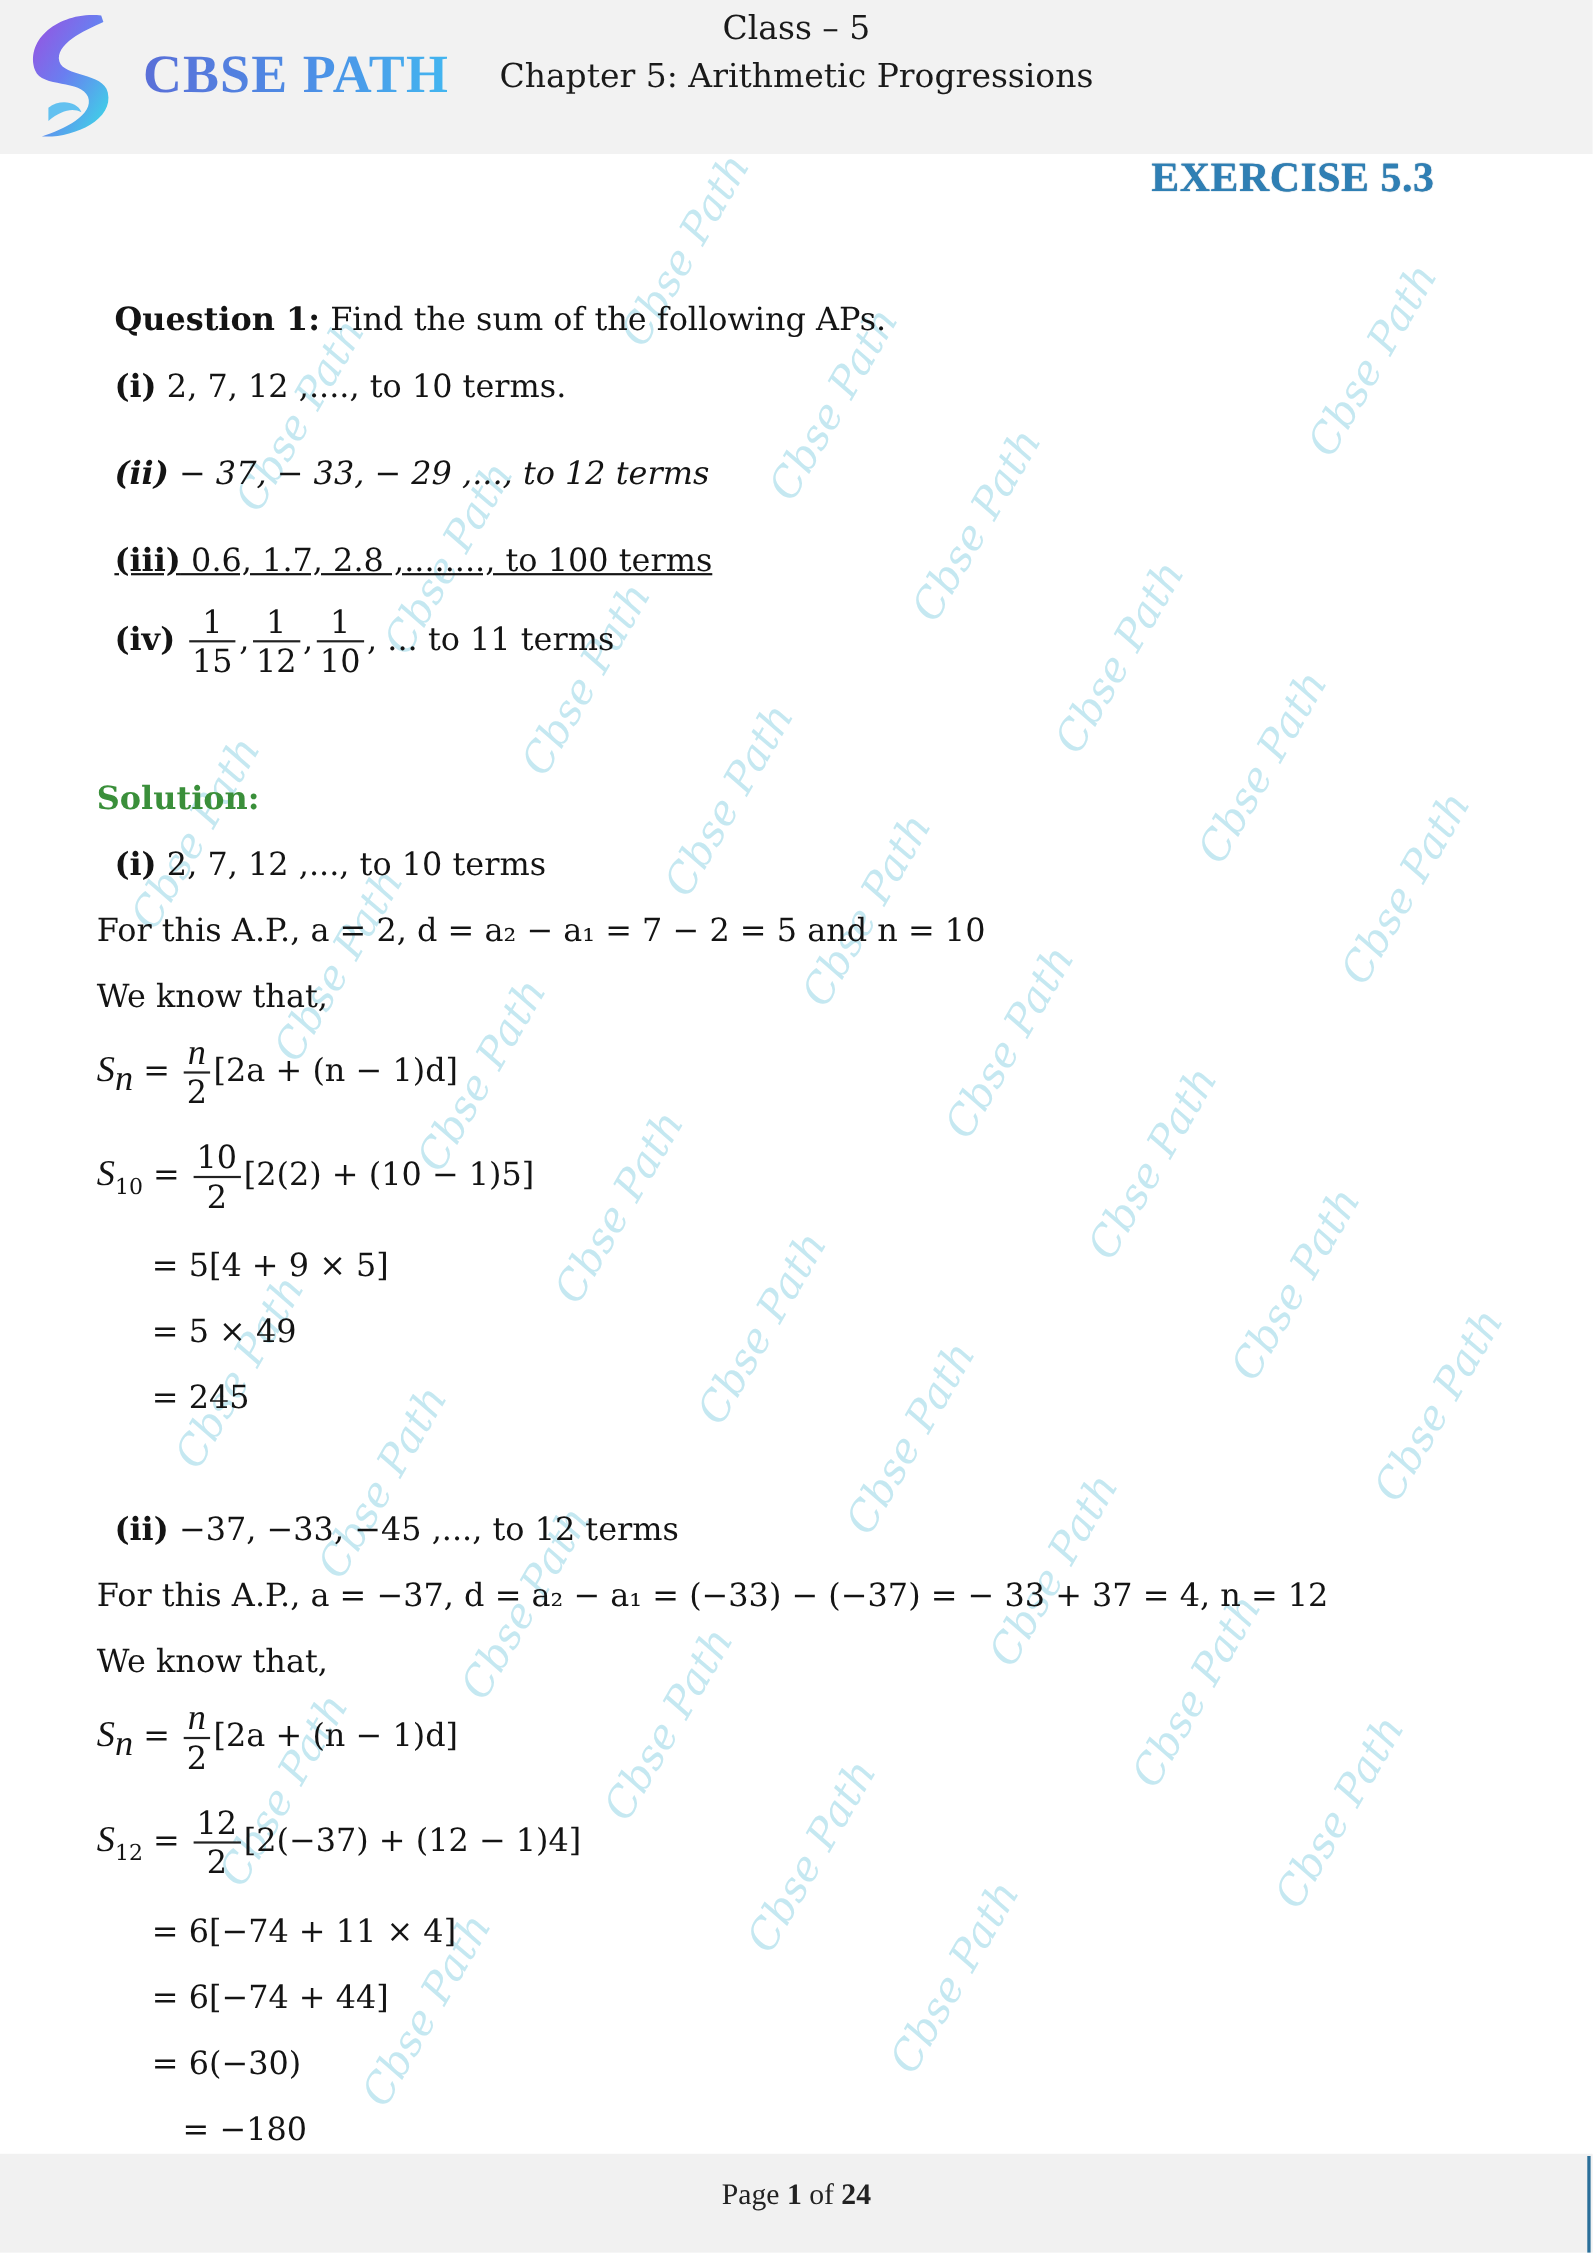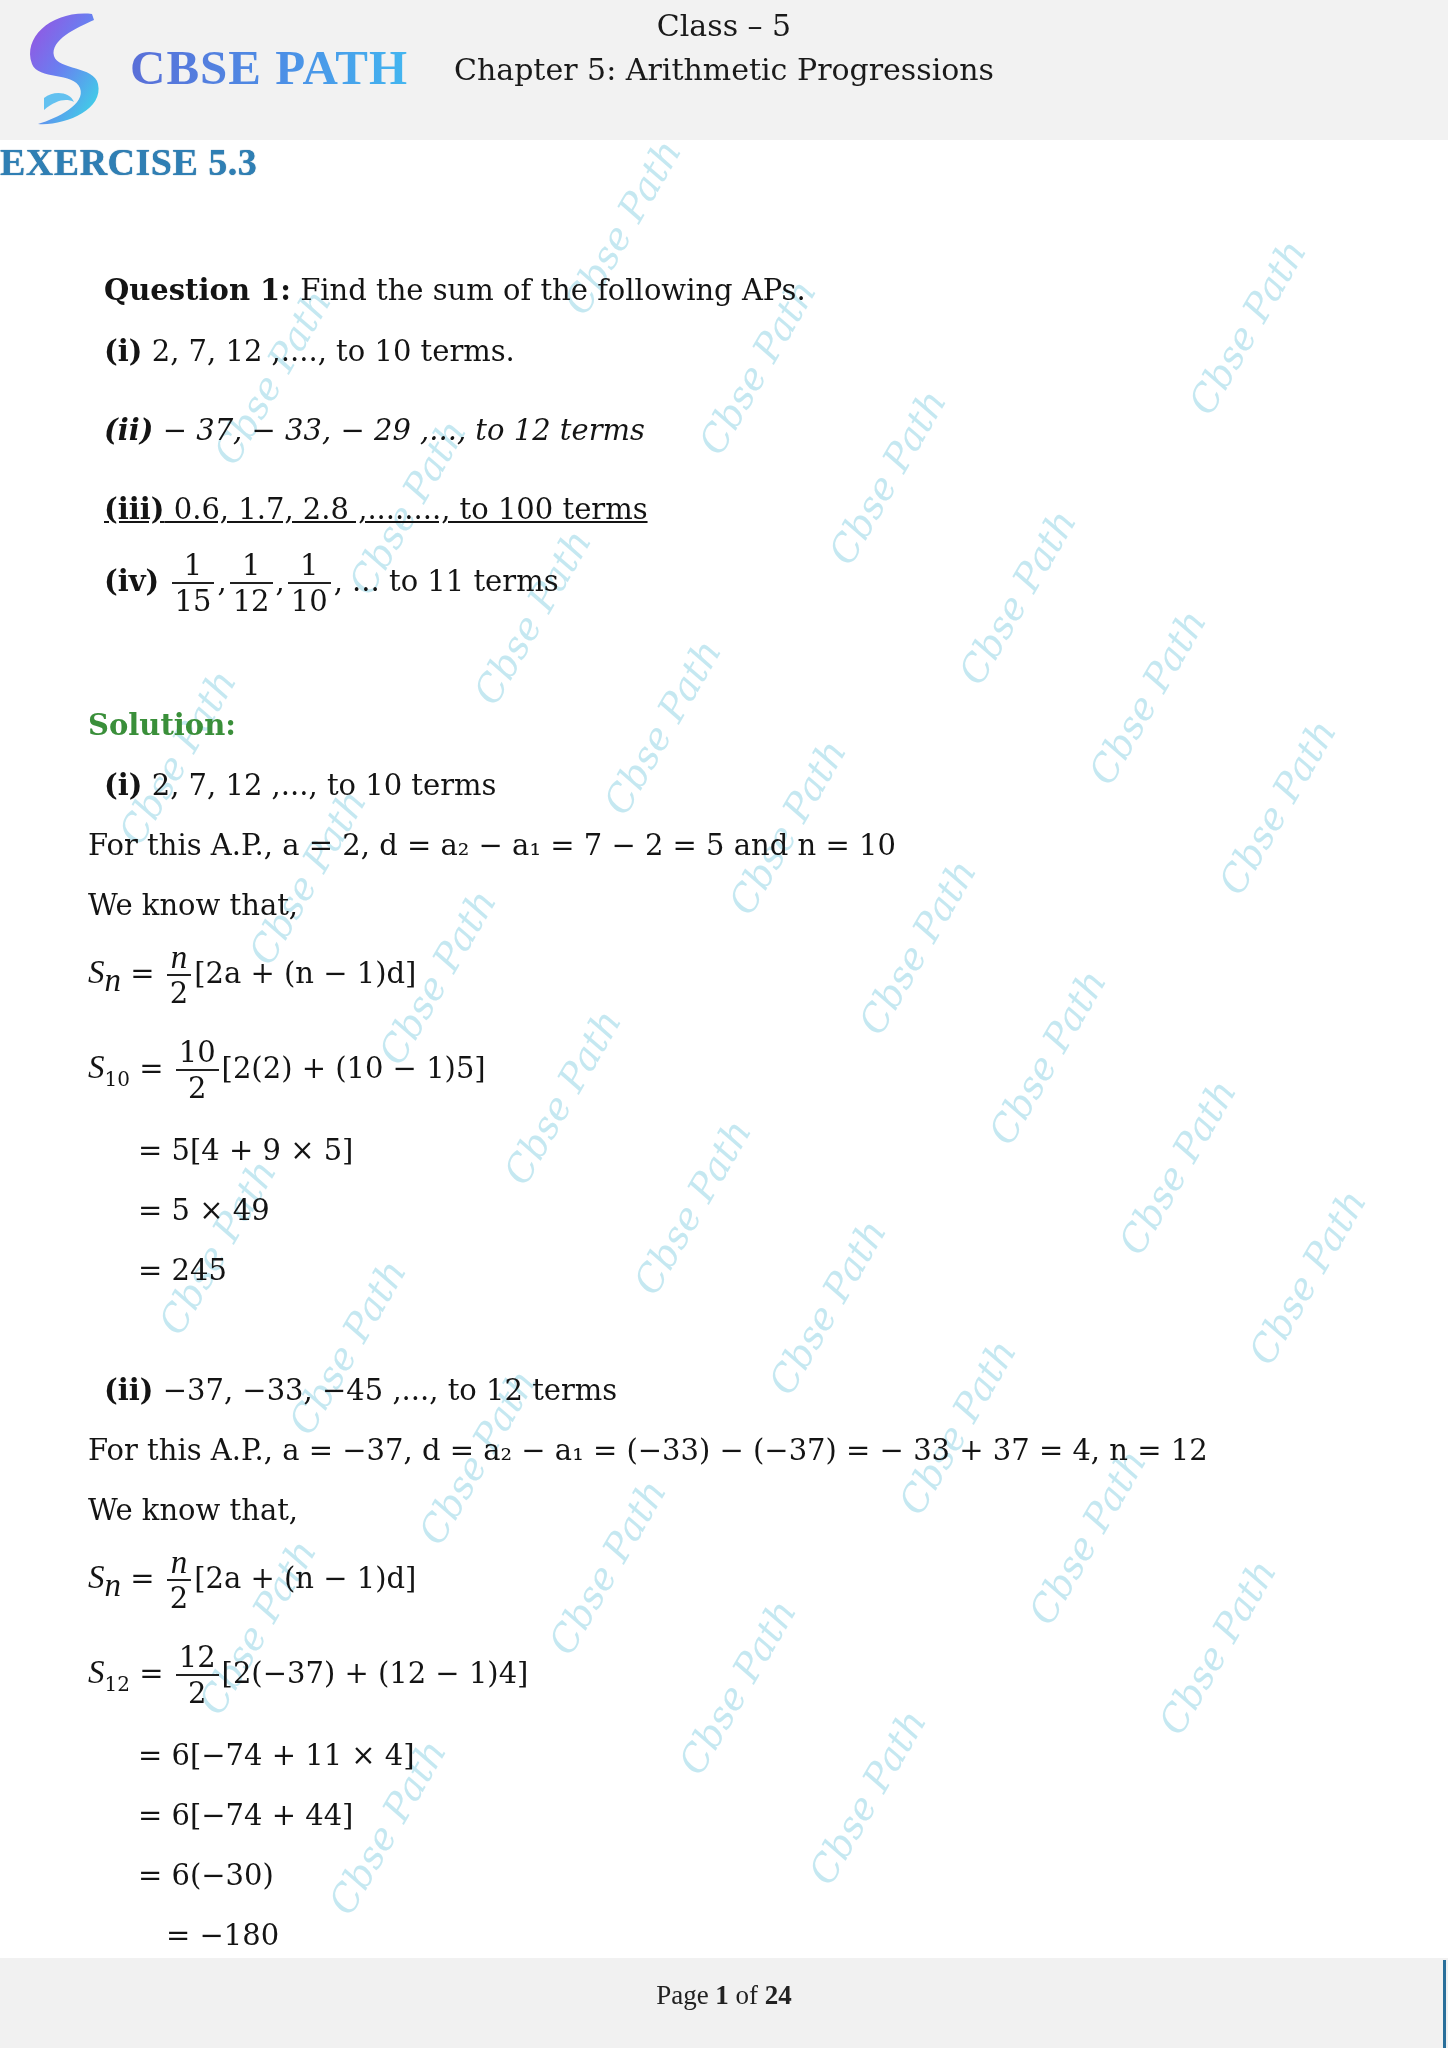--- a/index.html
+++ b/index.html
@@ -8,21 +8,21 @@
   .header { position:absolute; left:0; top:0; width:1448px; height:140px; background:#f2f2f2; }
   .logo { position:absolute; left:14px; top:6px; width:410px; height:124px; }
   .logo-mark { position:absolute; left:0; top:0; width:100px; height:124px; }
   .logo-text { position:absolute; left:116px; top:34px; font-family:"Liberation Serif", serif; font-weight:bold;
                font-size:49px; letter-spacing:1px; line-height:56px; white-space:nowrap;
                background:linear-gradient(90deg,#5a6fd8 0%,#4c8fe6 55%,#43b6f0 100%);
                -webkit-background-clip:text; background-clip:text; color:transparent; }
   .hdr-lines { position:absolute; left:444px; width:560px; top:4px; text-align:center;
                font-family:"DejaVu Serif", serif; font-size:30px; color:#1a1a1a; }
   .hdr-lines div { height:44px; line-height:44px; }
-  .exercise-title { position:absolute; left:0; width:1304px; top:140px; text-align:left;
+  .exercise-title { position:absolute; left:0; width:1304px; top:140px; text-align:right;
                     font-family:"Liberation Serif", serif; font-weight:bold; font-size:38px; color:#2f7fb4;
                     letter-spacing:0.5px; text-shadow:0 0 1px #1f5f8a; }
   .line { position:absolute; left:88px; font-size:29px; line-height:40px; white-space:nowrap; color:#141414; }
   .lab { font-weight:bold;margin-left:16px; }
   .green { color:#3a8f3a; font-weight:bold; }
   .i { font-style:italic; font-family:"Liberation Serif", serif; font-size:33px; }
   sub { font-size:20px; vertical-align:-8px; line-height:0; }
   .frac { display:inline-block; vertical-align:middle; text-align:center; margin:0 3px; }
   .frac .num { display:block; line-height:34px; padding:0 3px; }
   .frac .den { display:block; line-height:34px; border-top:2px solid #222; padding:0 3px; }

